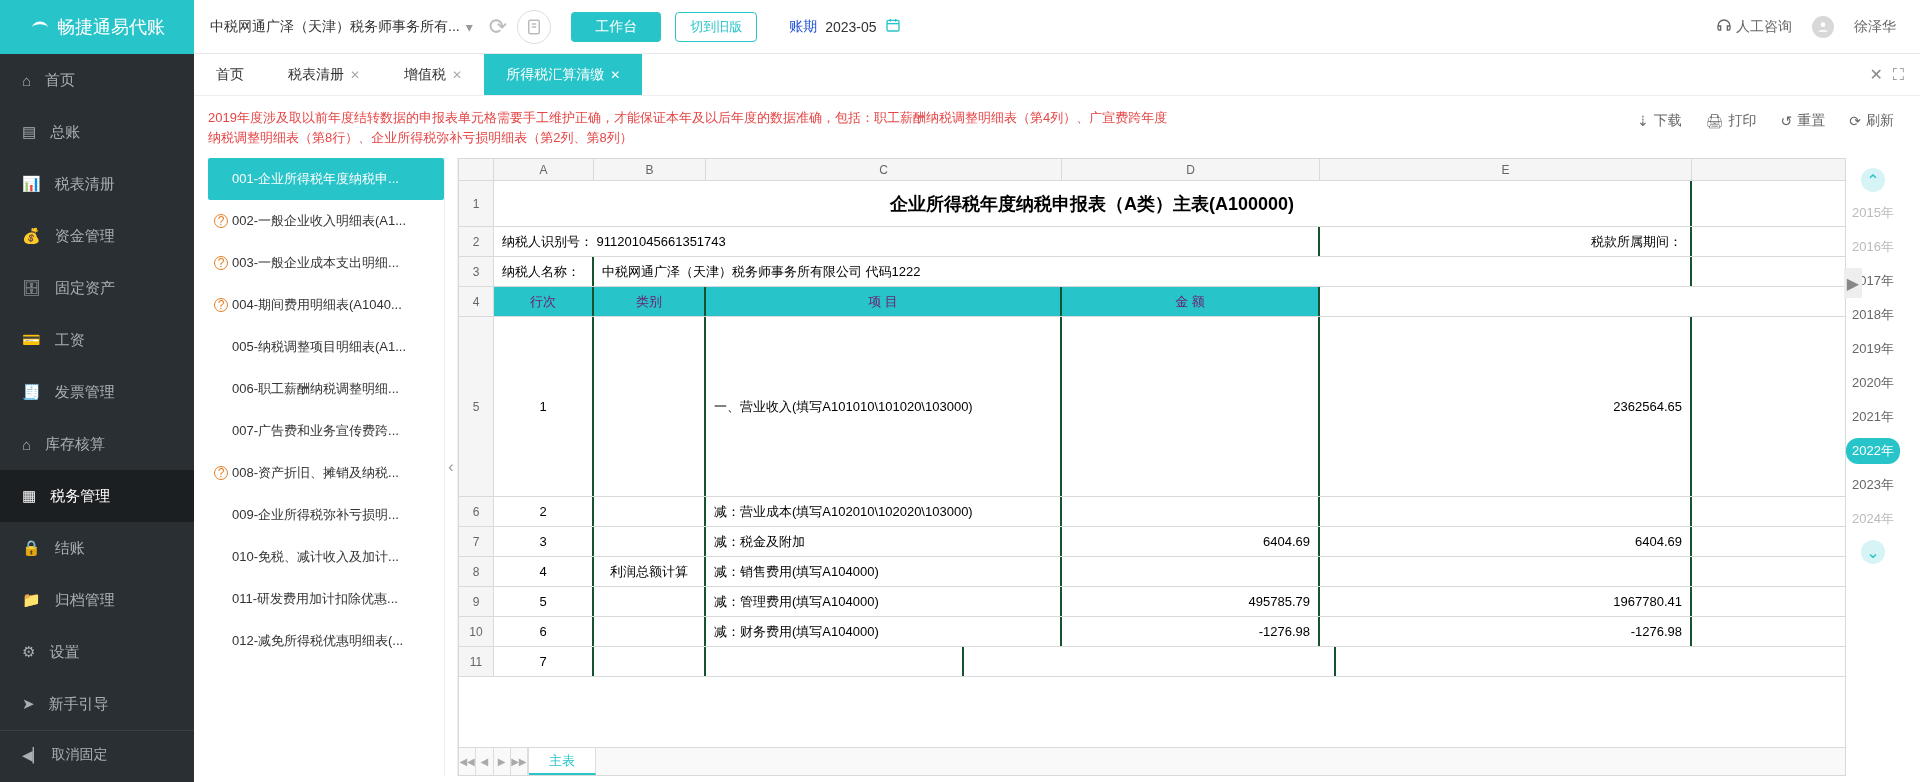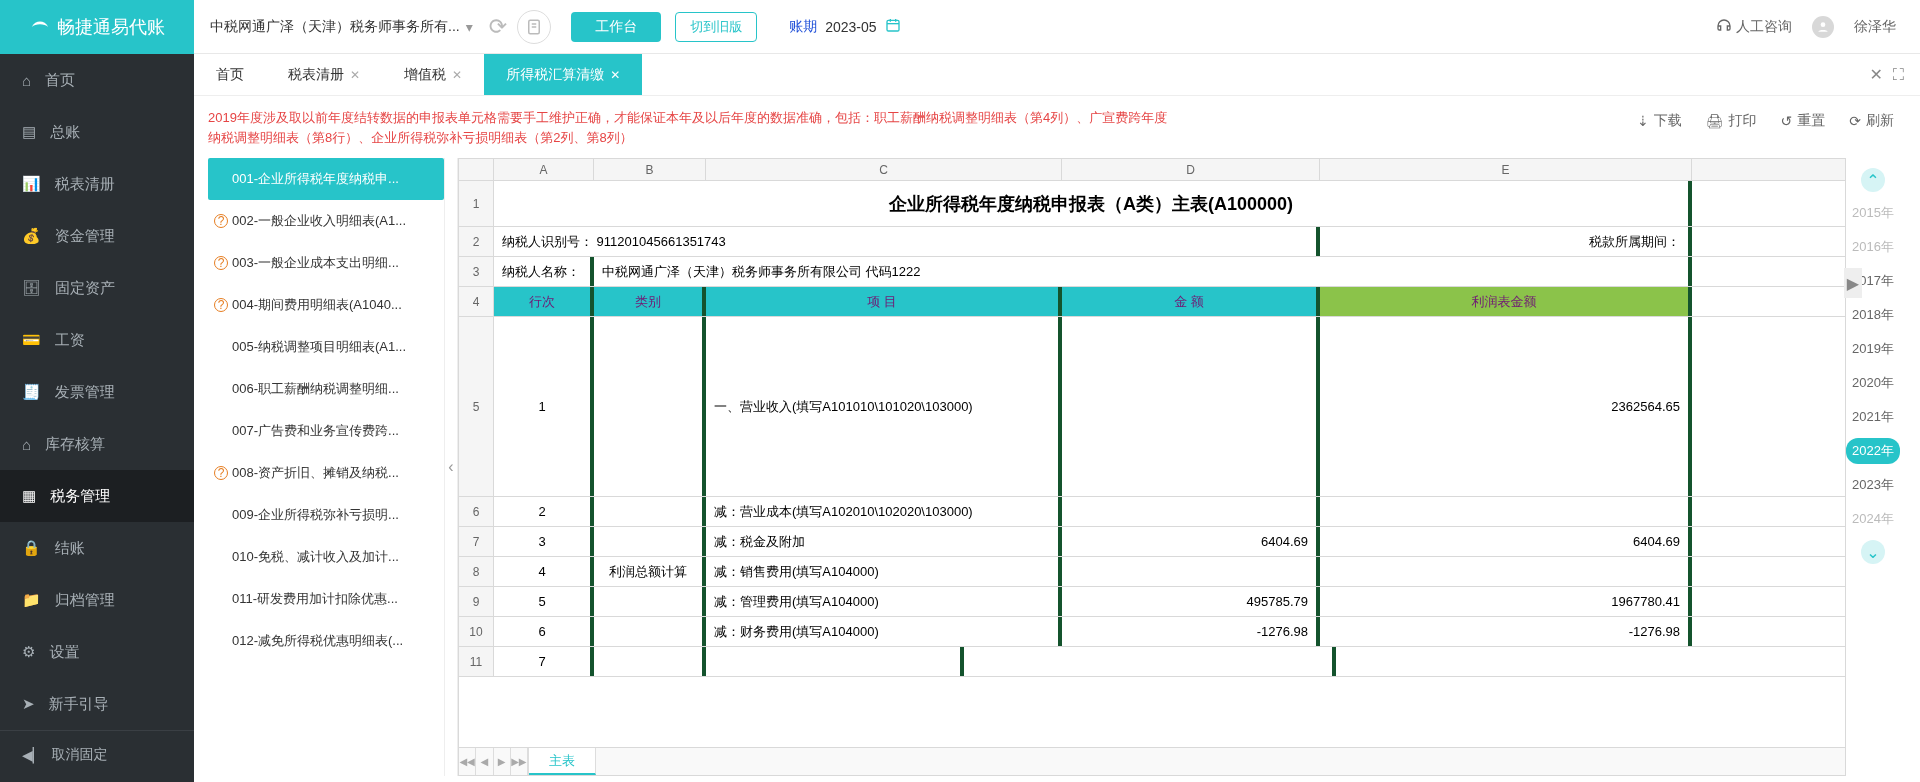--- a/index.html
+++ b/index.html
@@ -47,21 +47,21 @@
 .collapse-handle { width:14px; display:flex; align-items:center; justify-content:center; color:#999; cursor:pointer; border-left:1px solid #eee; border-right:1px solid #eee;}
 
 .sheet { flex:1; display:flex; flex-direction:column; border:1px solid #d9d9d9; overflow:hidden; }
 .col-headers { display:flex; height:22px; background:#f5f5f5; border-bottom:1px solid #d9d9d9; font-size:12px; color:#666; }
 .corner { width:35px; border-right:1px solid #d9d9d9; }
 .ch { border-right:1px solid #d9d9d9; display:flex; align-items:center; justify-content:center; }
 .ch.A{width:100px}.ch.B{width:112px}.ch.C{width:356px}.ch.D{width:258px}.ch.E{width:372px}
 .sheet-body{flex:1; overflow:auto; position:relative;}
 .srow{display:flex; border-bottom:1px solid #d9d9d9;}
 .rn{width:35px; background:#f5f5f5; border-right:1px solid #d9d9d9; display:flex; align-items:center; justify-content:center; font-size:12px; color:#666;}
-.cell{border-right:4px solid #14532d; padding:4px 8px; font-size:13px; display:flex; align-items:center;}
+.cell{border-right:2px solid #14532d; padding:4px 8px; font-size:13px; display:flex; align-items:center;}
 .cell.A{width:100px; justify-content:center;}
 .cell.B{width:112px; justify-content:center;}
 .cell.C{width:356px;}
 .cell.D{width:258px; justify-content:flex-end;}
 .cell.E{width:372px; justify-content:flex-end;}
 .title-row .cell{font-size:18px; font-weight:bold; justify-content:center;}
 .hdr-row .cell{background:#27c4c9; color:#701a75; font-weight:normal; justify-content:center;}
 .hdr-row .cell.E{background:#8bc34a;}
 
 .sheet-tabs{height:28px; border-top:1px solid #d9d9d9; display:flex; align-items:stretch; background:#f9f9f9;}
@@ -289,21 +289,20 @@
               <div class="rn">3</div>
               <div class="cell A" style="width:100px;justify-content:flex-start">纳税人名称：</div>
               <div class="cell B" style="width:1098px;justify-content:flex-start">中税网通广泽（天津）税务师事务所有限公司 代码1222</div>
             </div>
             <div class="srow hdr-row" style="height: 30px;">
               <div class="rn">4</div>
               <div class="cell A">行次</div>
               <div class="cell B">类别</div>
               <div class="cell C" style="justify-content:center">项    目</div>
               <div class="cell D" style="justify-content:center">金    额</div>
-              <div class="cell E" style="justify-content:center">利润表金额</div>
             </div>
             <div class="srow " style="height: 180px;">
               <div class="rn">5</div>
               <div class="cell A">1</div>
               <div class="cell B"></div>
               <div class="cell C">一、营业收入(填写A101010\101020\103000)</div>
               <div class="cell D"></div>
               <div class="cell E">2362564.65</div>
             </div>
             <div class="srow " style="height: 30px;">

